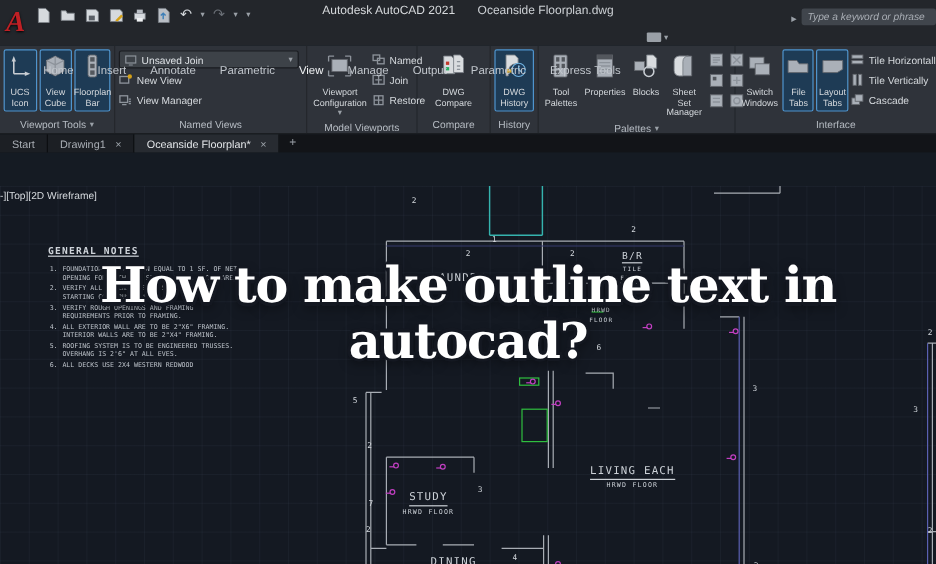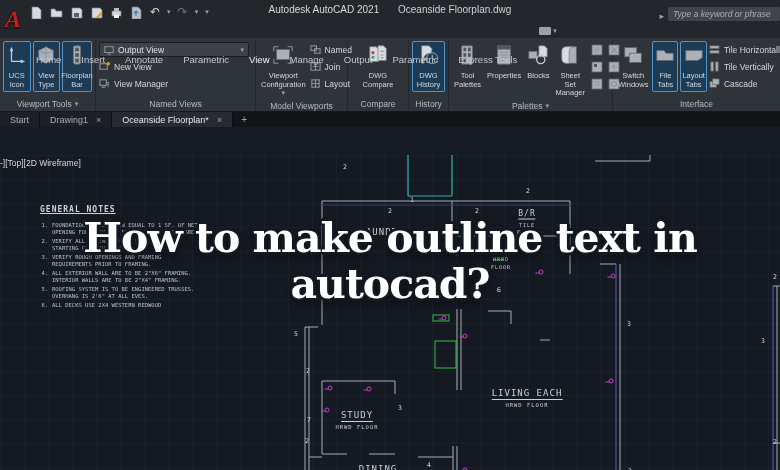--- a/index.html
+++ b/index.html
@@ -183,21 +183,21 @@
                 <path class="s" d="M6 19V7M6 19h11"></path>
                 <path class="f" d="M4 8 6 3l2 5zM16 17l5 2-5 2z"></path>
               </svg></span>
           <span class="lbl">UCS Icon</span>
         </div>
         <div class="bigbtn toggled" style="width:29px">
           <span><svg viewBox="0 0 24 24">
                 <path class="f2" d="M12 3l8 4v10l-8 4-8-4V7z"></path>
                 <path class="sd" d="M12 3v8m0 0l8-4m-8 4L4 7m8 4v10"></path>
               </svg></span>
-          <span class="lbl">View Type</span>
+          <span class="lbl">View Cube</span>
         </div>
         <div class="bigbtn toggled" style="width:30px">
           <span><svg viewBox="0 0 24 24">
                 <rect x="8" y="2" width="8" height="20" rx="2" class="f2"></rect>
                 <rect x="10" y="4" width="4" height="4" class="fd"></rect>
                 <rect x="10" y="10" width="4" height="4" class="fd"></rect>
                 <rect x="10" y="16" width="4" height="4" class="fd"></rect>
               </svg></span>
           <span class="lbl">Floorplan Bar</span>
         </div>
@@ -209,21 +209,21 @@
     </div>
 
     <div class="panel" style="width:160px">
       <div class="pbody">
         <div class="vcol">
           <div class="dropdown">
             <svg viewBox="0 0 12 12">
                 <rect x="1" y="2" width="10" height="7" class="sd"></rect>
                 <path class="sd" d="M4 11h4"></path>
               </svg>
-            <span>Output View</span>
+            <span>Unsaved Join</span>
             <span class="sp"></span>
               <span class="caret"></span>
           </div>
           <div class="rowbtn">
             <svg viewBox="0 0 12 12">
                 <rect x="1" y="3" width="8" height="6" class="sd"></rect>
                 <circle cx="10" cy="3" r="2" fill="#d4a017"></circle>
               </svg>
             <span>New View</span>
           </div>
@@ -264,21 +264,21 @@
                 <rect x="1" y="2" width="10" height="8" class="sd"></rect>
                 <path class="sd" d="M6 2v8M3 6h6"></path>
               </svg>
             <span>Join</span>
           </div>
           <div class="rowbtn">
             <svg viewBox="0 0 12 12">
                 <rect x="2" y="2" width="8" height="8" class="sd"></rect>
                 <path class="sd" d="M2 6h8M6 2v8"></path>
               </svg>
-            <span>Layout</span>
+            <span>Restore</span>
           </div>
         </div>
       </div>
       <div class="plabel">
           <span>Model Viewports</span>
         </div>
     </div>
 
     <div class="panel" style="width:61px">
       <div class="pbody" style="justify-content:center">

